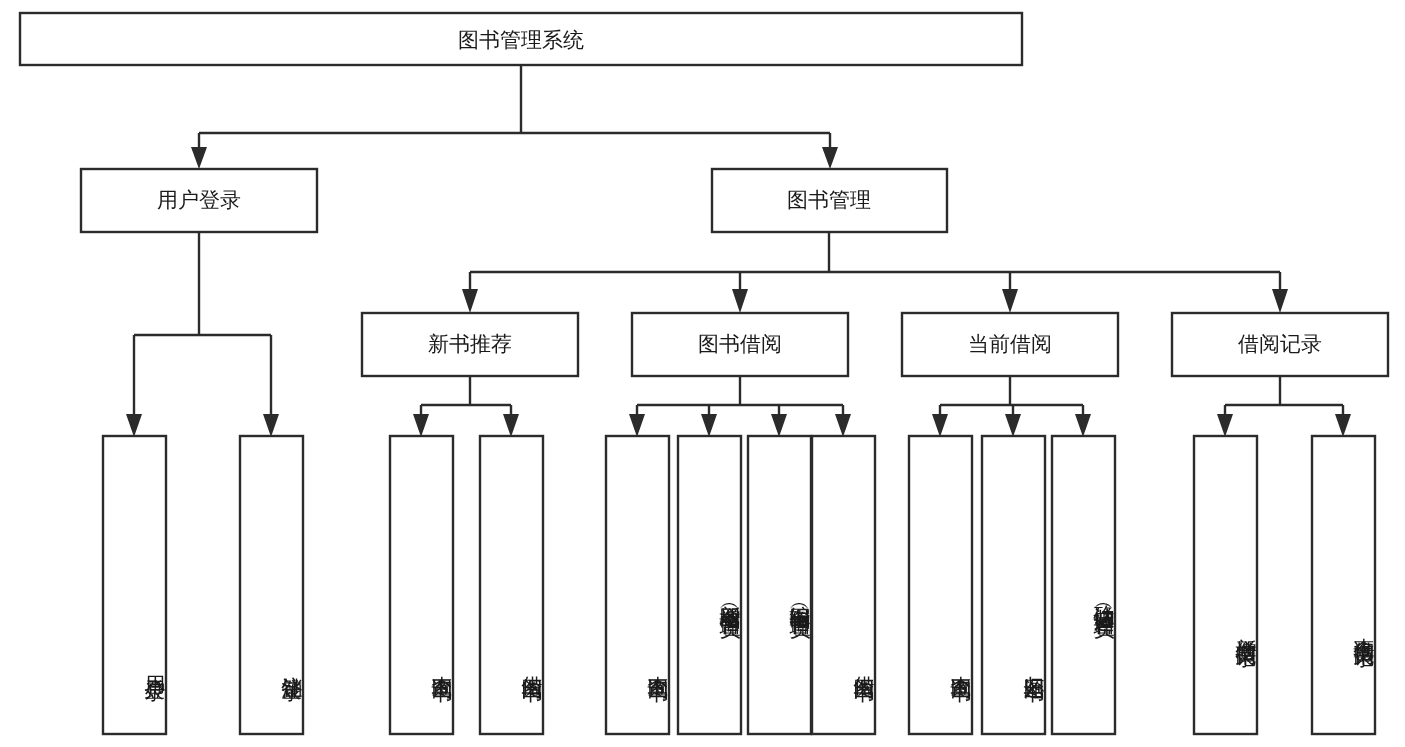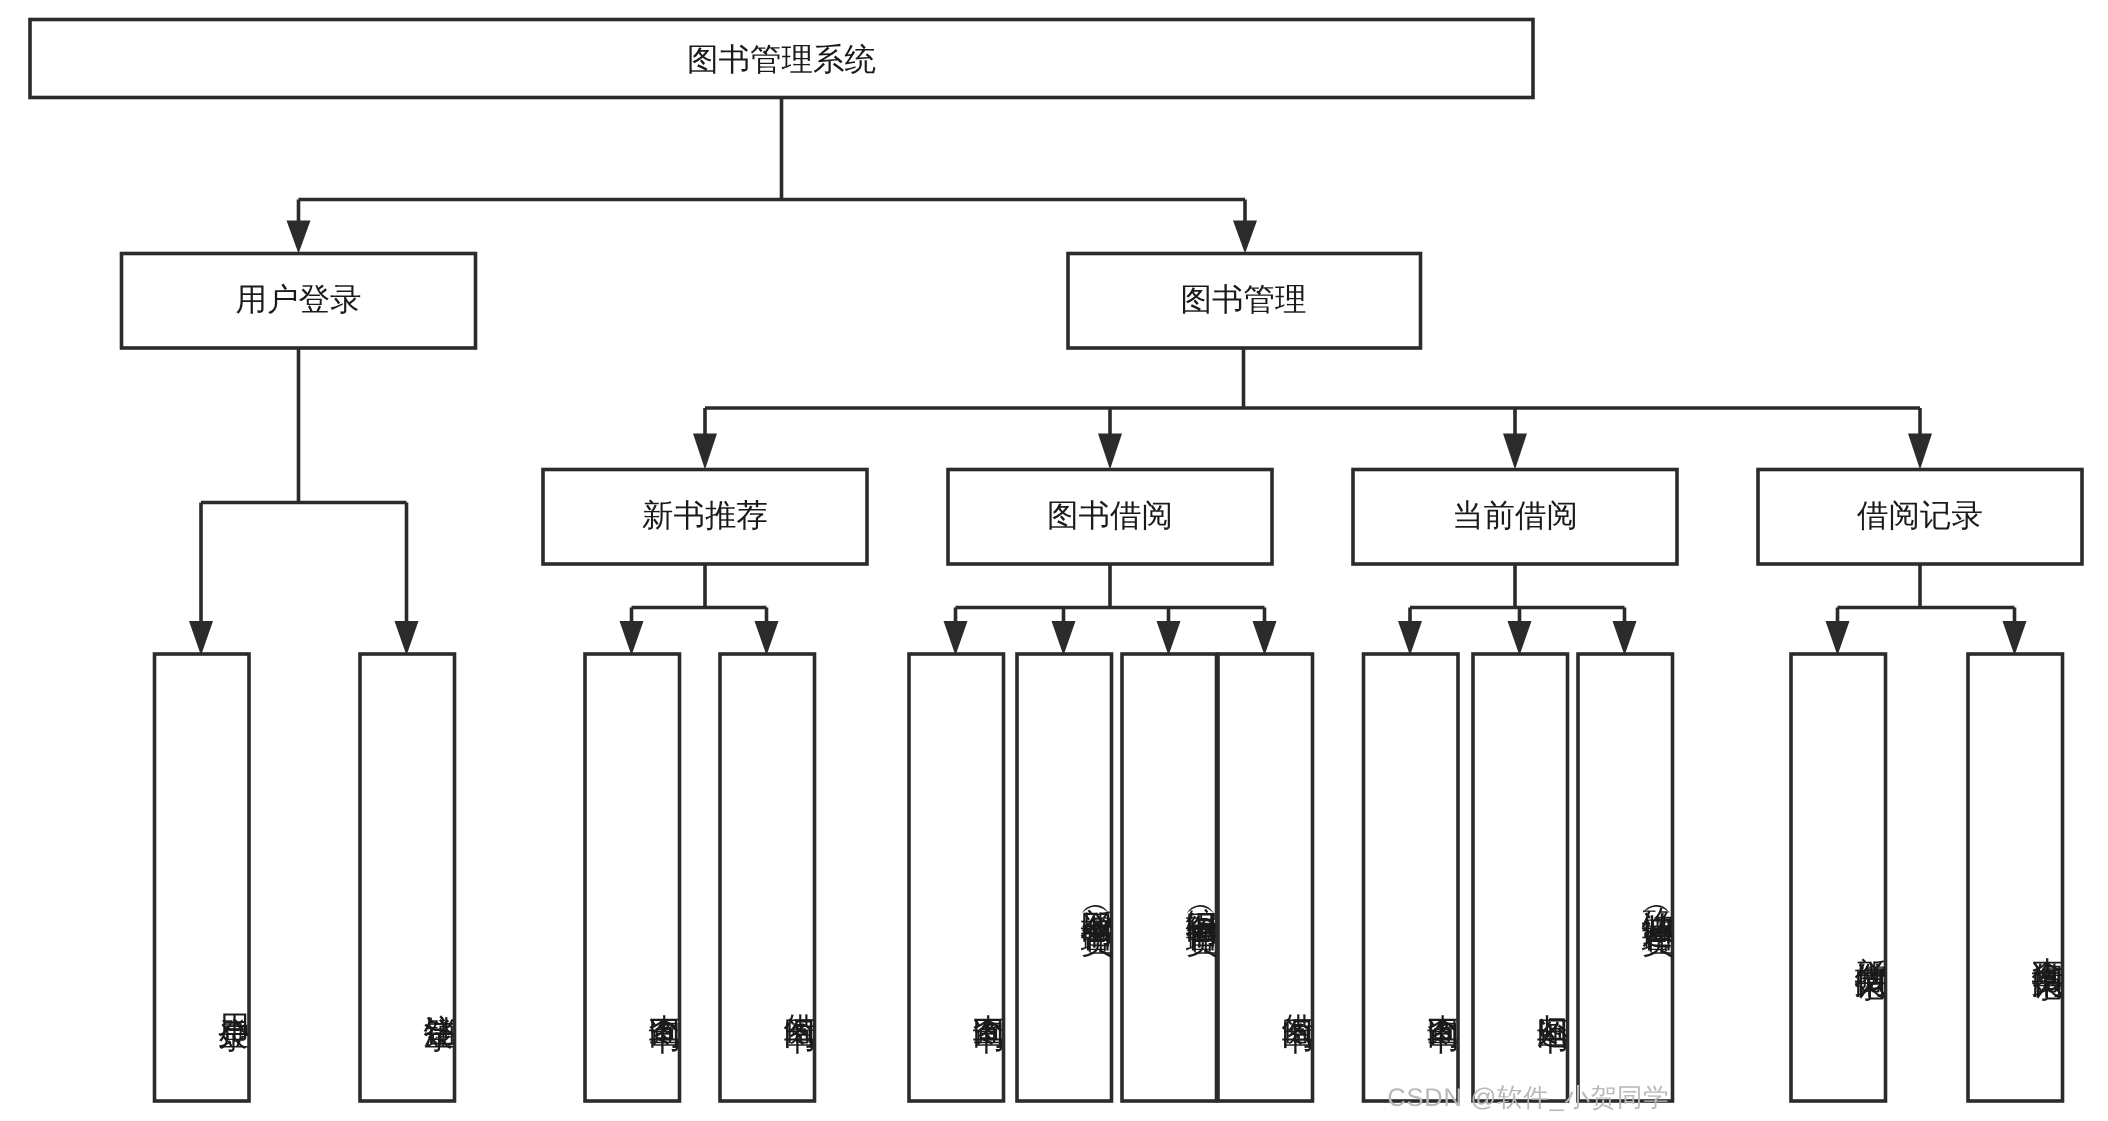--- a/index.html
+++ b/index.html
@@ -226,15 +226,14 @@
   <div class="vlabel" style="left:909px; top:436px; width:63px; height:298px; padding-top:78px;">查询图书</div>
 
   <div class="vlabel" style="left:982px; top:436px; width:63px; height:298px; padding-top:78px;">归还图书</div>
 
   <div class="vlabel" style="left:1052px; top:436px; width:63px; height:298px; padding-top:12px;">确认归还（管理员）</div>
 
   <div class="vlabel" style="left:1194px; top:436px; width:63px; height:298px; padding-top:42px;">新增借阅记录</div>
 
   <div class="vlabel" style="left:1312px; top:436px; width:63px; height:298px; padding-top:42px;">查询借阅记录</div>
 
-  <div class="watermark">CSDN @软件_小贺同学</div>
 
 </div>
 
 </body></html>

